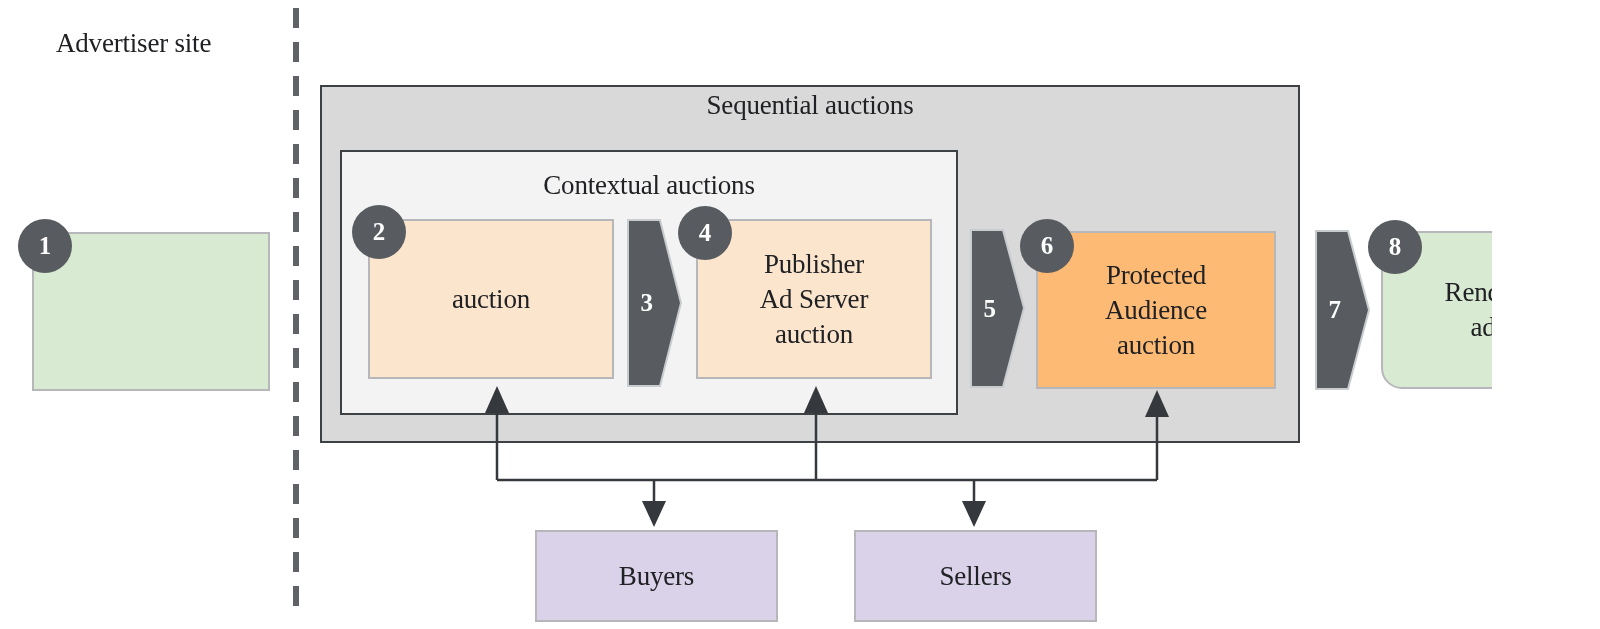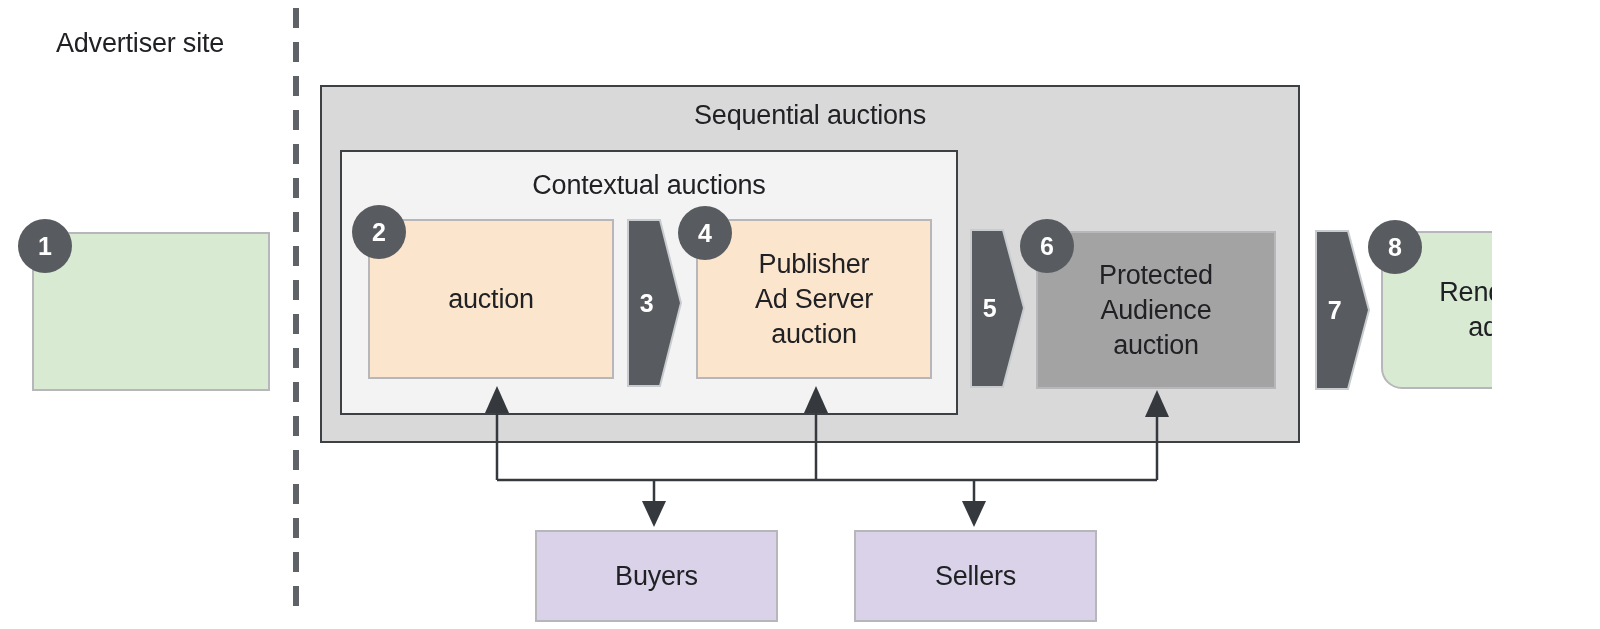--- a/index.html
+++ b/index.html
@@ -1,39 +1,39 @@
 <!DOCTYPE html>
 <html><head>
 <meta charset="utf-8">
 <style>
   html,body{margin:0;padding:0;background:#fff;}
   #canvas{
     position:relative;width:1492px;height:629px;background:#ffffff;overflow:hidden;
-    font-family:Liberation Sans, sans-serif;color:#202124;
+    font-family:Liberation Serif, serif;color:#202124;
   }
   .abs{position:absolute;}
   .site-label{font-size:27px;letter-spacing:-0.2px;white-space:nowrap;}
   .divider{
     left:293px;top:8px;width:6px;height:612px;
     background:repeating-linear-gradient(to bottom,#5f6368 0px,#5f6368 20px,transparent 20px,transparent 34px);
   }
   .container{border:2.5px solid #3e4144;box-sizing:border-box;}
   .seq{left:320px;top:85px;width:980px;height:358px;background:#d9d9d9;}
   .ctx{left:340px;top:150px;width:618px;height:265px;background:#f3f3f3;}
   .container-title{font-size:27px;letter-spacing:-0.2px;text-align:center;white-space:nowrap;}
-  .seq-title{left:320px;top:100px;width:980px;}
+  .seq-title{left:320px;top:90px;width:980px;}
   .ctx-title{left:340px;top:170px;width:618px;}
   .node{
     border:2px solid #b7b7bb;box-sizing:border-box;
     display:flex;flex-direction:column;align-items:center;justify-content:center;
     font-size:27px;line-height:35px;letter-spacing:-0.2px;text-align:center;
   }
   .fill-green{background:#d9ead3;}
   .fill-peach{background:#fce5cd;}
-  .fill-blue{background:#a3a3a3;}
+  .fill-blue{background:#fdba74;}
   .fill-purple{background:#d9d2e9;}
   .box1{left:32px;top:232px;width:238px;height:159px;}
   .box2{left:368px;top:219px;width:246px;height:160px;}
   .box4{left:696px;top:219px;width:236px;height:160px;}
   .box6{left:1036px;top:231px;width:240px;height:158px;}
   .box8{left:1381px;top:231px;width:204px;height:158px;border-radius:21px;}
   .buyers{left:535px;top:530px;width:243px;height:92px;}
   .sellers{left:854px;top:530px;width:243px;height:92px;}
   .badge{
     width:54px;height:54px;border-radius:50%;background:#585c60;

